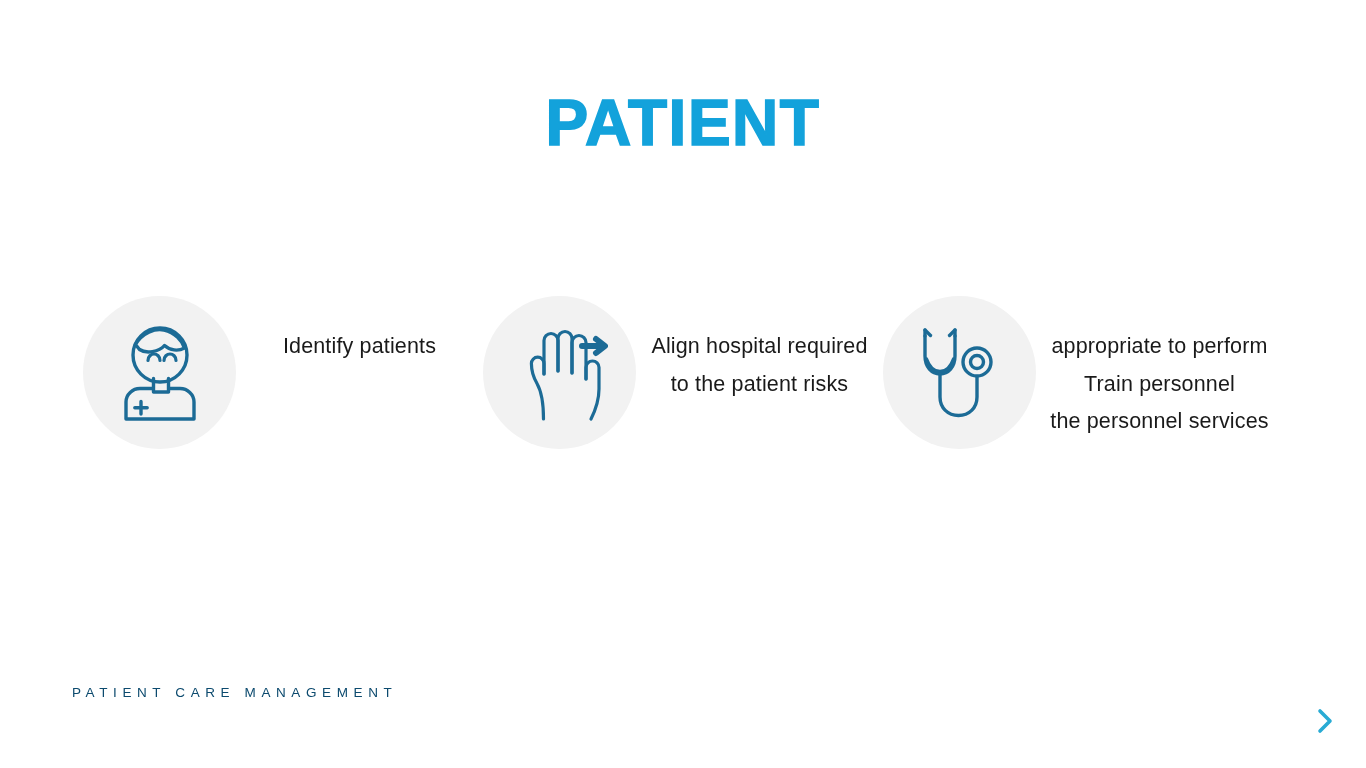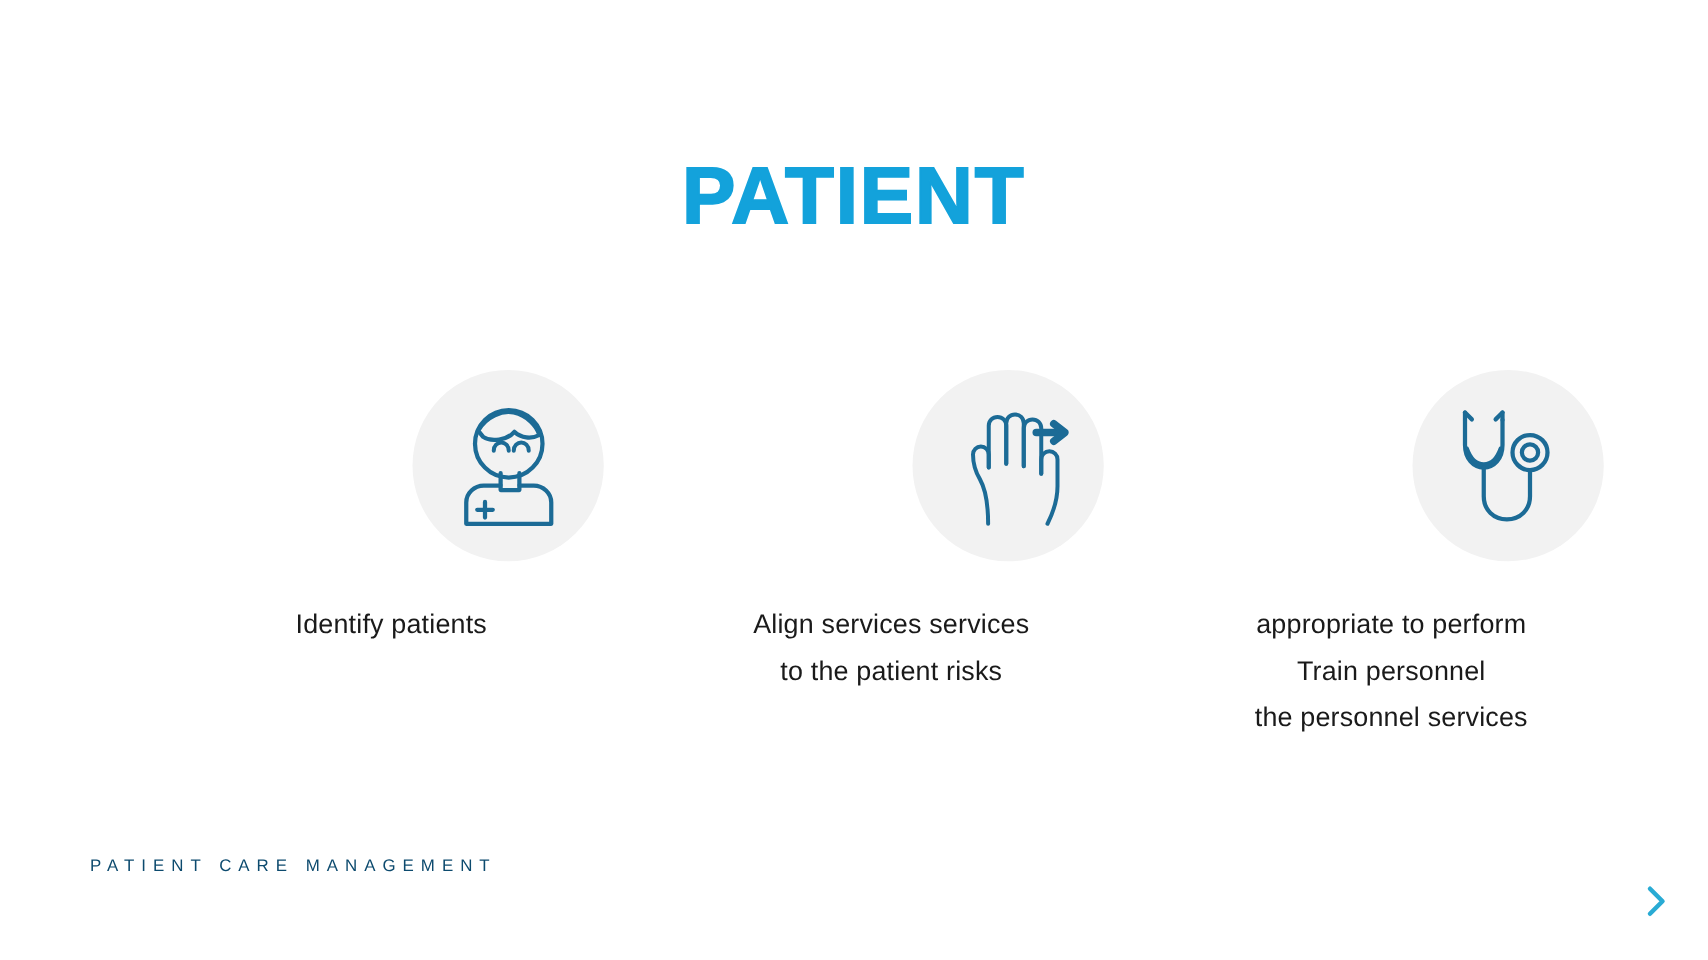--- a/index.html
+++ b/index.html
@@ -19,21 +19,20 @@
     overflow: hidden;
   }
 
   
   .title-block {
     position: absolute;
     left: 0;
     top: 86px;
     width: 1366px;
     text-align: center;
-    margin-top: 33px;
   }
   .title-line {
     display: block;
     font-family: "Liberation Sans", sans-serif;
     font-weight: 700;
     color: #13A2DB;
     font-size: 64px;
     line-height: 74px;
     letter-spacing: 1.5px;
     -webkit-text-stroke: 1.6px #13A2DB;
@@ -48,22 +47,21 @@
     left: 0;
     top: 296px;
     width: 1366px;
     display: flex;
     justify-content: center;
     align-items: flex-start;
   }
   .column {
     width: 400px;
     display: flex;
-    flex-direction: column;
-    align-items: flex-end;
+    align-items: flex-start;
   }
   .icon-circle {
     width: 153px;
     height: 153px;
     border-radius: 50%;
     background: #F2F2F2;
     display: flex;
     align-items: center;
     justify-content: center;
     flex: none;
@@ -173,21 +171,21 @@
                      C22.2 34.2 19.4 37 19.4 40.5
                      C19.4 48 21.5 54.5 25 60.5
                      C29.5 68.5 31.5 80 31.5 96"></path>
 
             <path d="M80 23 L100 23" stroke-width="6" transform="translate(-10,0)"></path>
             <path d="M84 16 L93 23 L84 30" stroke-width="6" fill="none"></path>
           </svg>
         </span>
       </div>
       <div class="caption">
-        <span class="cap-line">Align services services</span>
+        <span class="cap-line">Align hospital required</span>
         <span class="cap-line">to the patient risks</span>
       </div>
     </div>
 
     <div class="column">
       <div class="icon-circle">
         <span>
           <svg width="92" height="100" viewBox="0 0 92 100" fill="none" stroke="#1C6B96" stroke-width="3.4" stroke-linecap="round" stroke-linejoin="round">
 
             <path d="M11 7 L11 13"></path>

